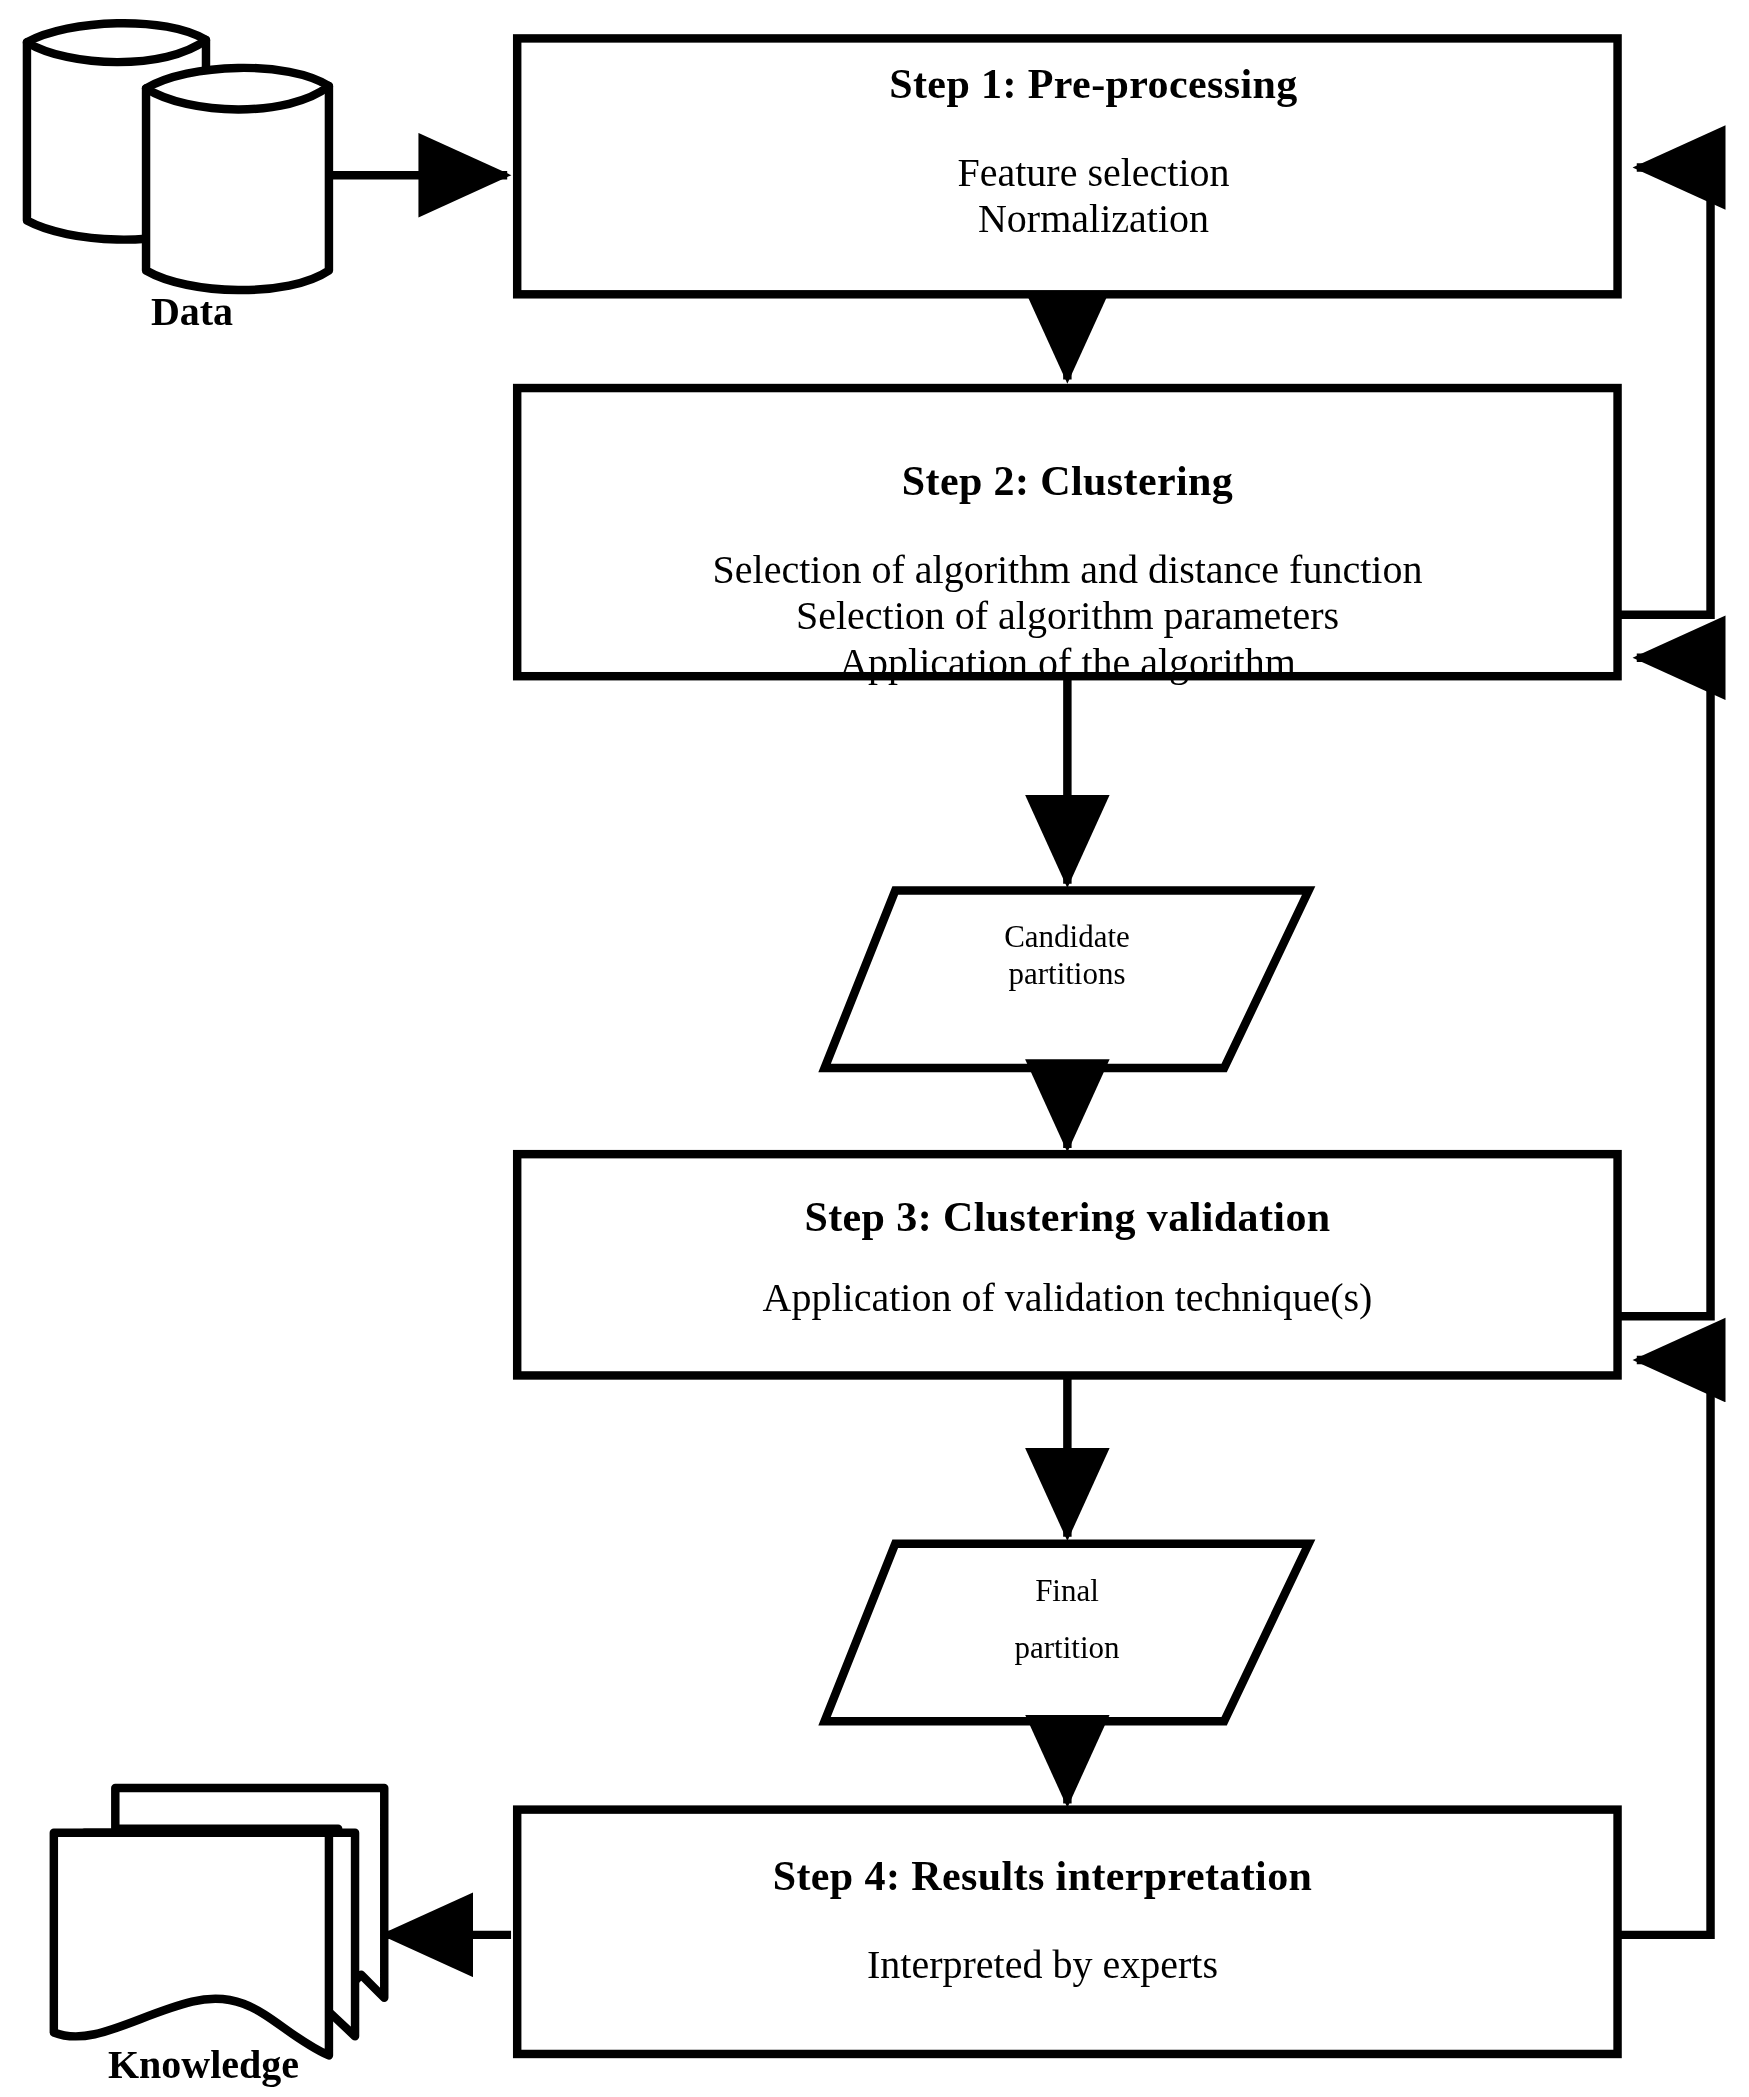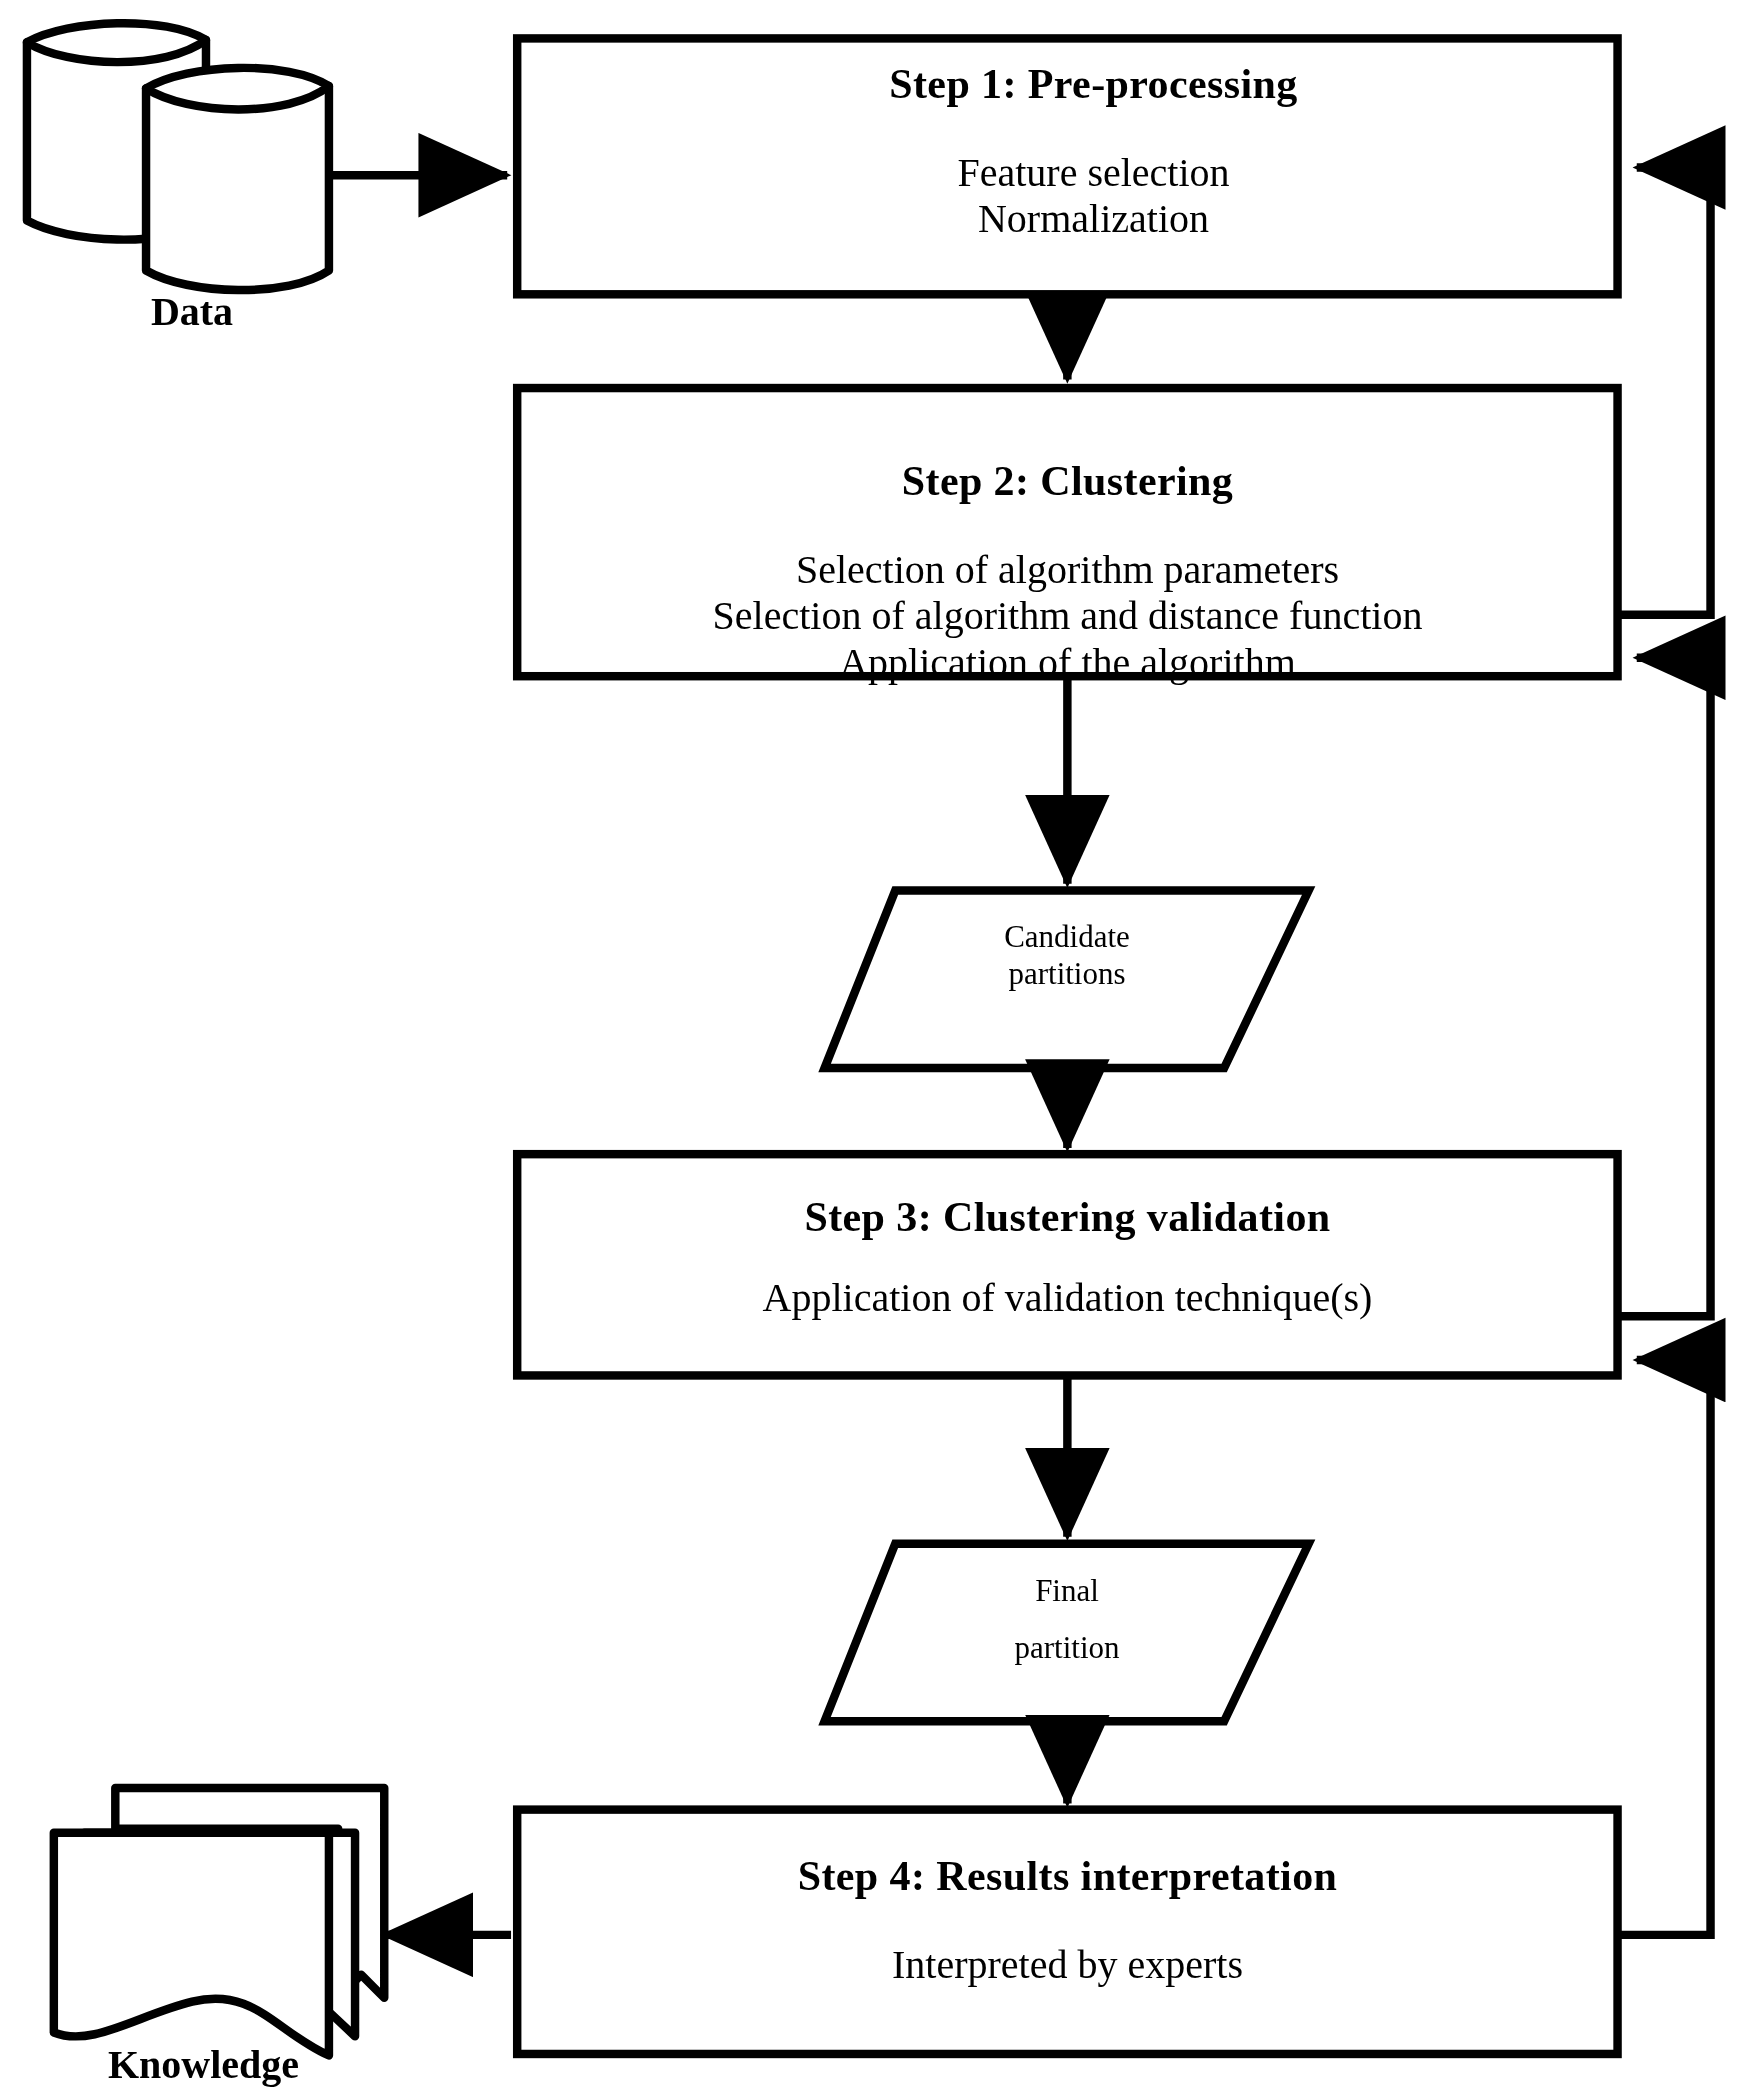--- a/index.html
+++ b/index.html
@@ -108,41 +108,41 @@
 <div class="boxtext" style="left:543px;top:60px;width:1101px;">
   <div class="step-title">Step 1: Pre-processing</div>
   <div style="height:42px;"></div>
   <div class="step-body">Feature selection</div>
   <div class="step-body">Normalization</div>
 </div>
 
 <div class="boxtext" style="left:517px;top:457px;width:1101px;">
   <div class="step-title">Step 2: Clustering</div>
   <div style="height:42px;"></div>
+  <div class="step-body">Selection of algorithm and distance function</div>
   <div class="step-body">Selection of algorithm parameters</div>
-  <div class="step-body">Selection of algorithm and distance function</div>
   <div class="step-body">Application of the algorithm</div>
 </div>
 
 <div class="boxtext" style="left:825px;top:918px;width:484px;">
   <div class="para-text">Candidate</div>
   <div class="para-text">partitions</div>
 </div>
 
 <div class="boxtext" style="left:517px;top:1193px;width:1101px;">
   <div class="step-title">Step 3: Clustering validation</div>
   <div style="height:34px;"></div>
   <div class="step-body">Application of validation technique(s)</div>
 </div>
 
 <div class="boxtext" style="left:825px;top:1572px;width:484px;gap:20px;">
   <div class="para-text">Final</div>
   <div class="para-text">partition</div>
 </div>
 
-<div class="boxtext" style="left:517px;top:1852px;width:1101px;">
+<div class="boxtext" style="left:492px;top:1852px;width:1101px;">
   <div class="step-title">Step 4: Results interpretation</div>
   <div style="height:42px;"></div>
   <div class="step-body">Interpreted by experts</div>
 </div>
 
 <div class="lbl io-label" style="left:65px;top:2041px;width:277px;">Knowledge</div>
 
 
 </body></html>

